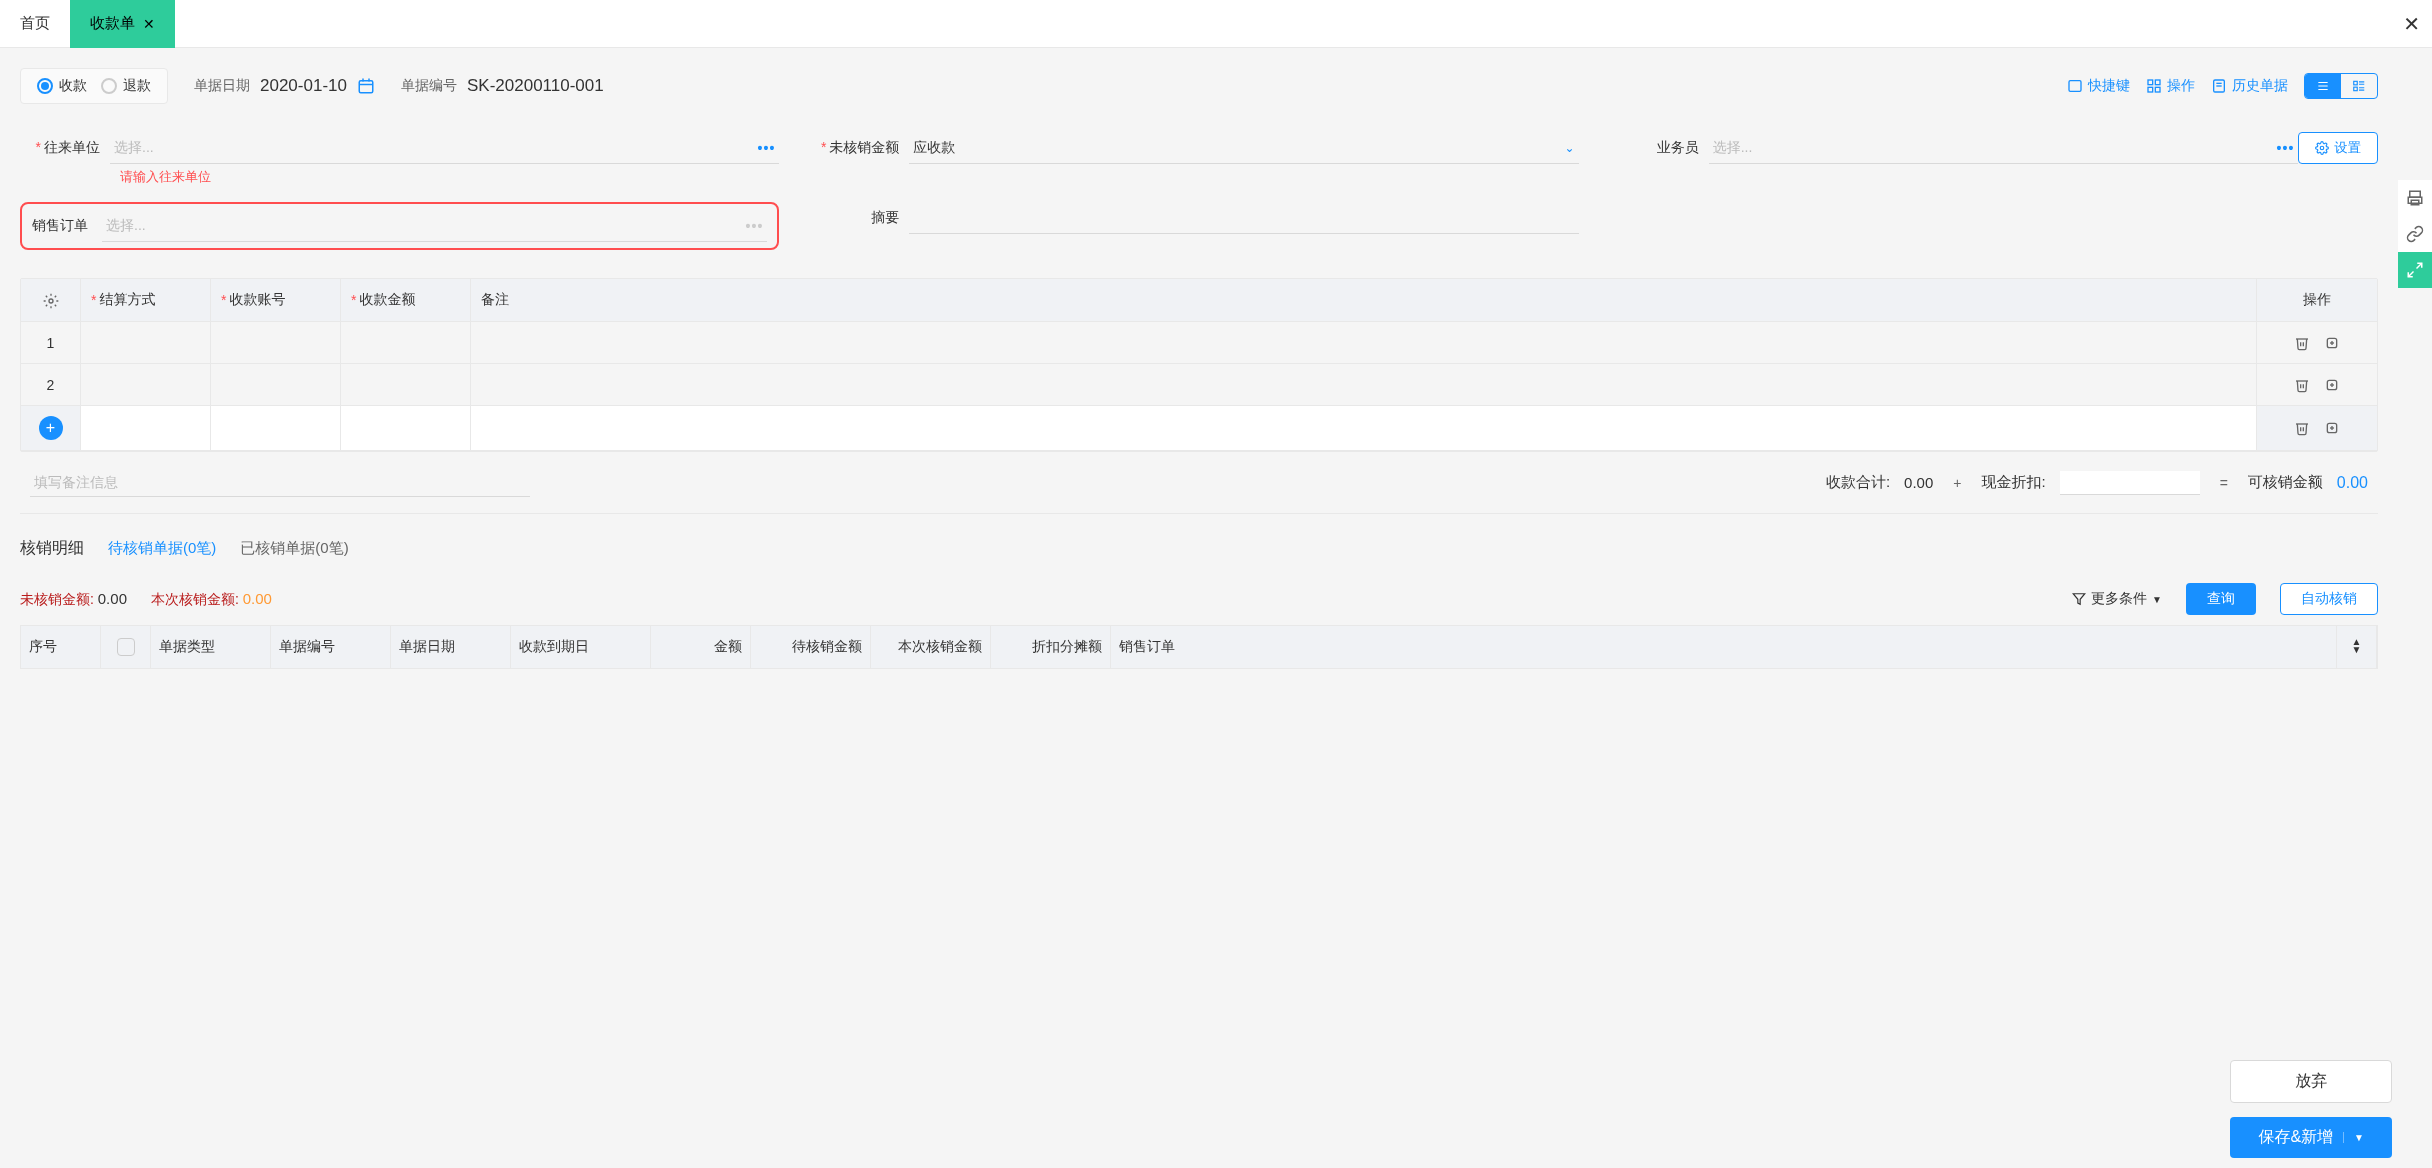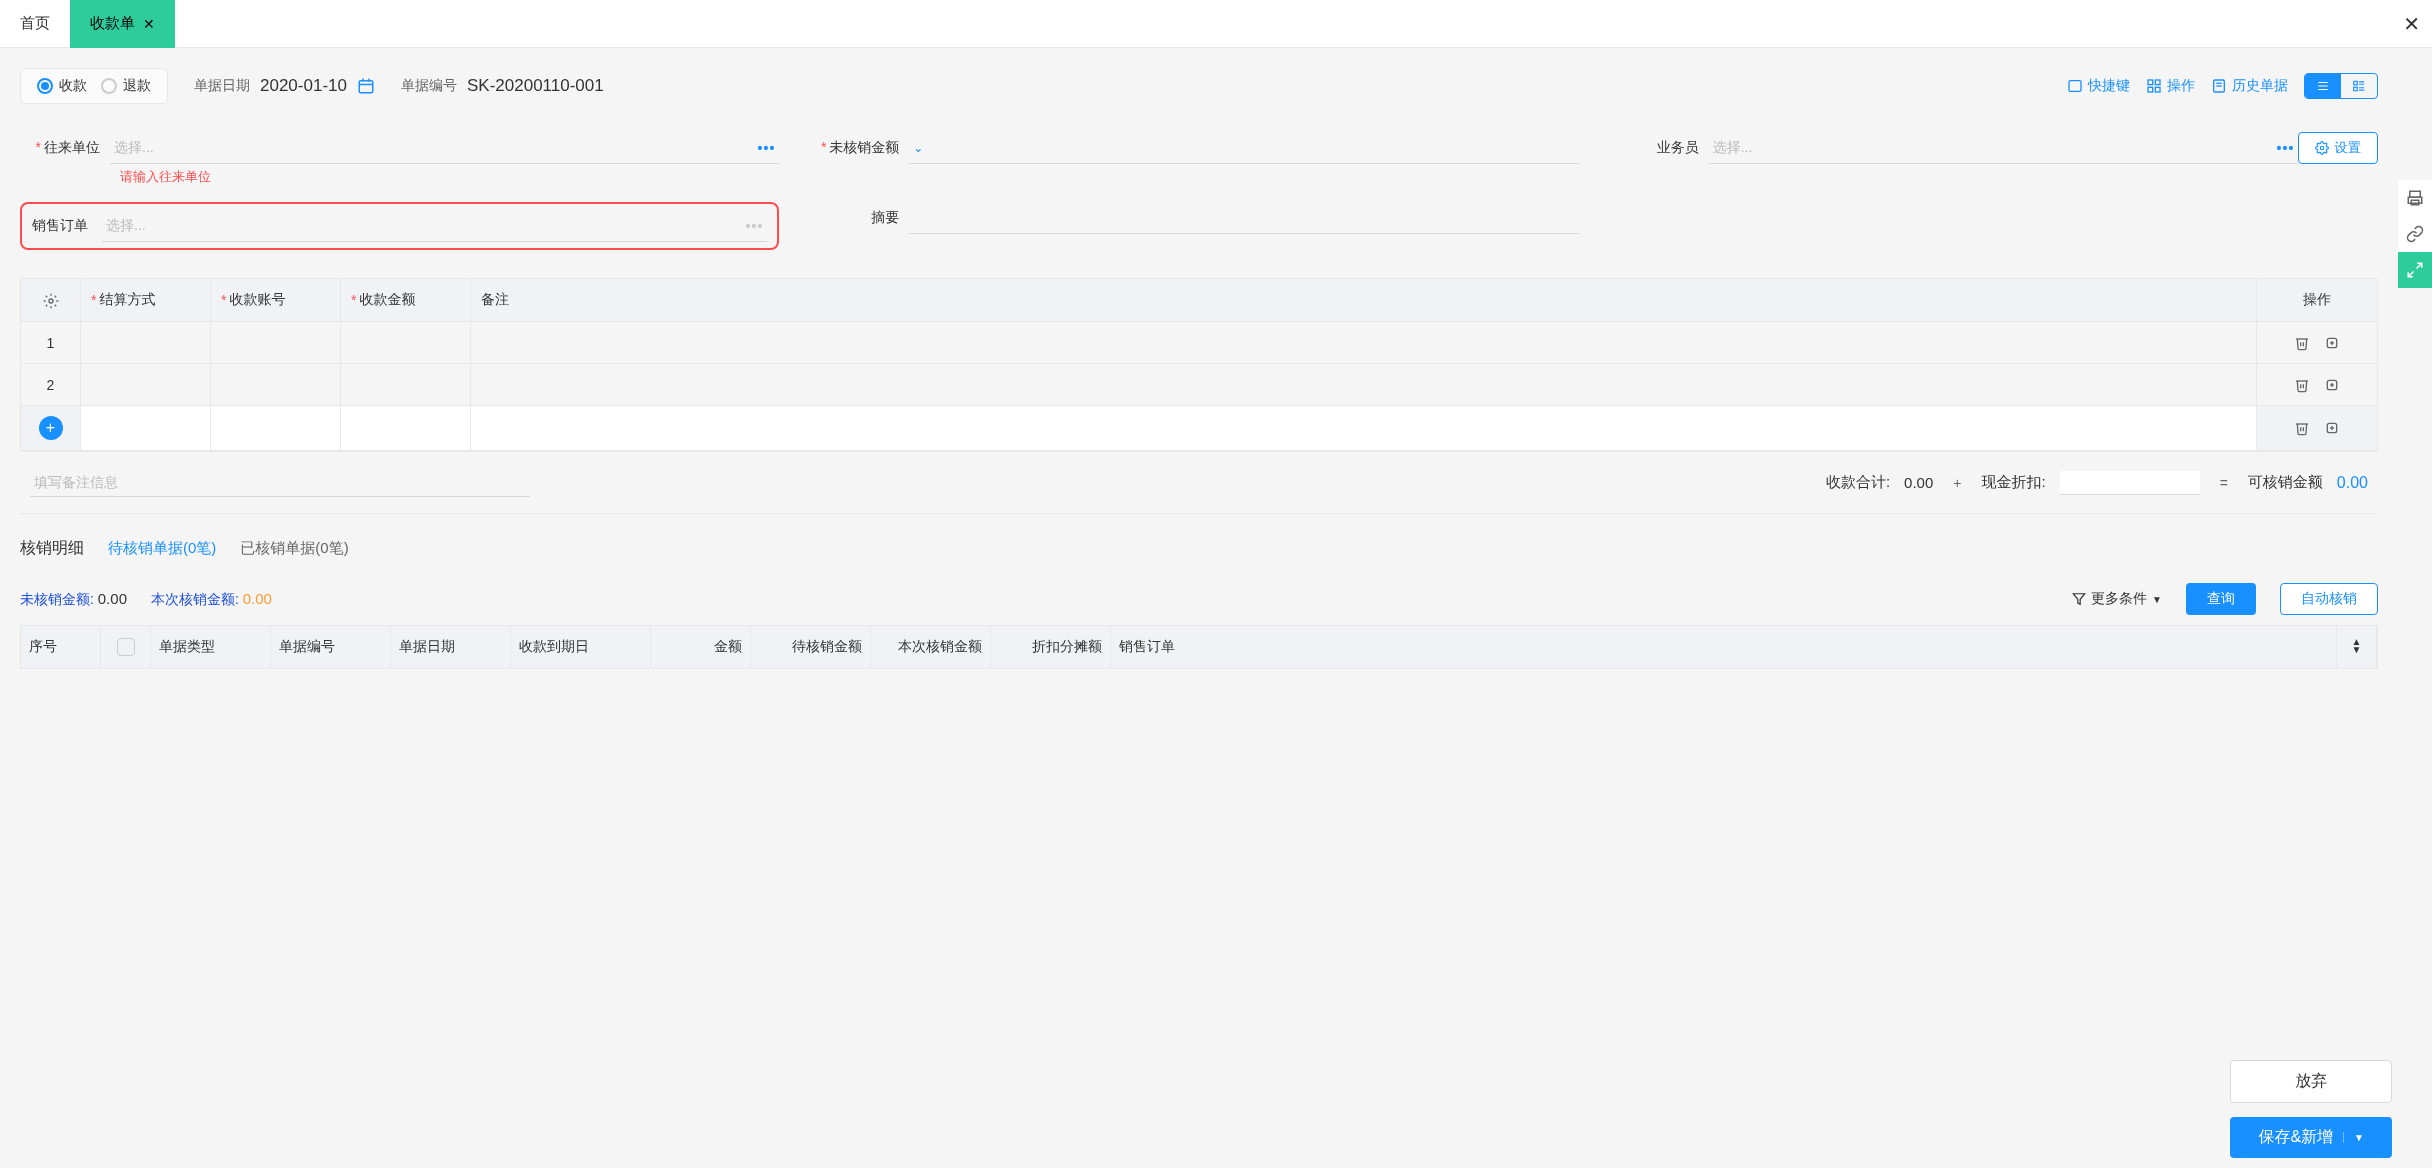--- a/index.html
+++ b/index.html
@@ -80,21 +80,21 @@
     .op-sign { color: #666; padding: 0 6px; }
     .discount-input { border: none; border-bottom: 1px solid #d9d9d9; width: 140px; outline: none; padding: 4px; }
     
     
     .writeoff-header { display: flex; align-items: center; padding: 24px 0 14px 0; gap: 24px; }
     .section-title { font-size: 16px; color: #333; }
     .sub-tab { color: #666; cursor: pointer; font-size: 15px; }
     .sub-tab.active { color: #1890ff; }
     
     .writeoff-controls { display: flex; align-items: center; padding: 10px 0; gap: 24px; }
-    .amt-label { color: #1d4ed8; }
+    .amt-label { color: #b91c1c; }
     .amt-value { color: #333; font-size: 15px; }
     .amt-value-orange { color: #ff9933; font-size: 15px; }
     .controls-spacer { flex: 1; }
     .more-cond { display: flex; align-items: center; gap: 5px; cursor: pointer; color: #333; }
     .btn { padding: 6px 20px; border-radius: 4px; cursor: pointer; font-size: 14px; border: 1px solid transparent; }
     .btn-primary { background: #1890ff; color: #fff; }
     .btn-outline-primary { background: #fff; border: 1px solid #1890ff; color: #1890ff; }
     
     
     .table2 { border: 1px solid #e8e8e8; }
@@ -227,20 +227,21 @@
             <span class="placeholder">选择...</span>
             <span class="more-dots">•••</span>
           </div>
         </div>
         <div class="error-text">请输入往来单位</div>
       </div>
       <div style="flex:1">
         <div class="form-field">
           <span class="field-label"><span class="required-star">*</span><span>未核销金额</span></span>
           <div class="select-wrap">
+            <span class="value">应收款</span>
             <span class="dropdown-arrow">⌄</span>
           </div>
         </div>
       </div>
       <div style="flex:1; display:flex; align-items:flex-start;">
         <div class="form-field" style="flex:1">
           <span class="field-label"><span>业务员</span></span>
           <div class="select-wrap">
             <span class="placeholder">选择...</span>
             <span class="more-dots">•••</span>

